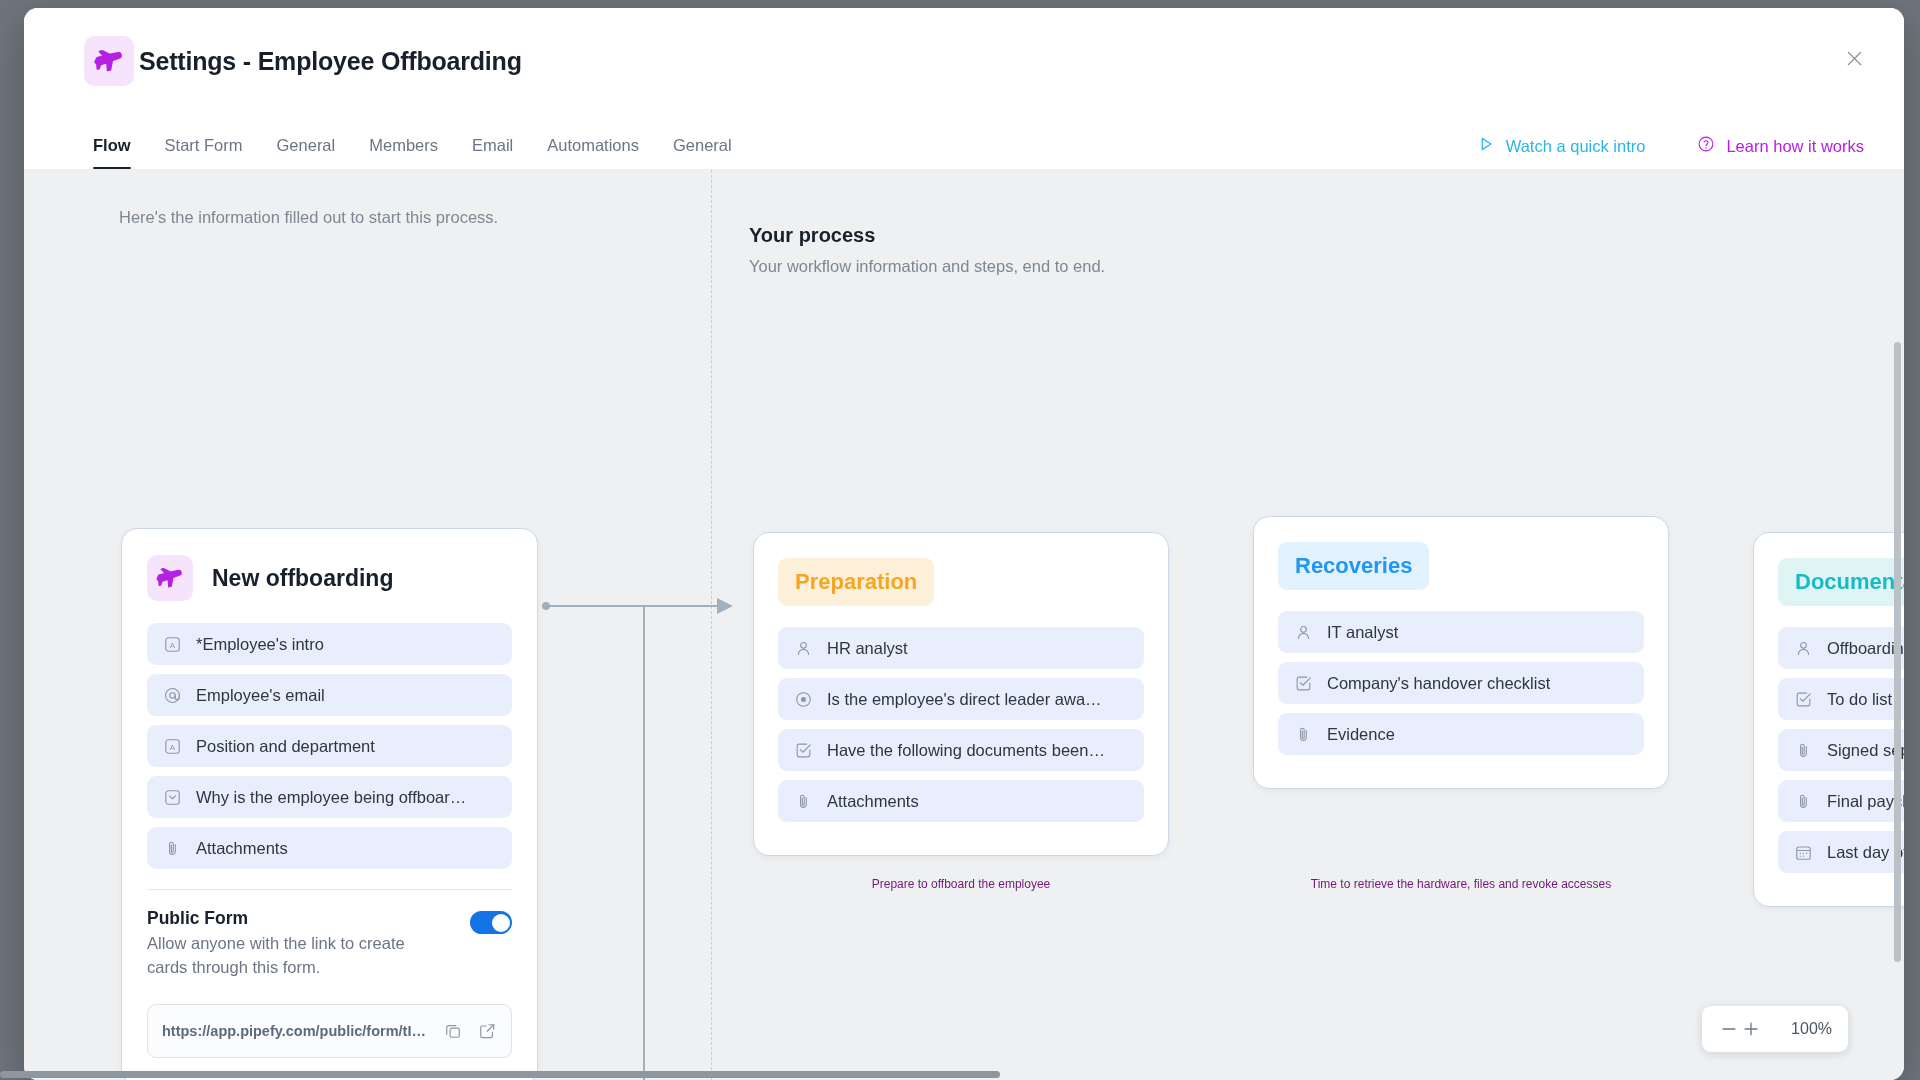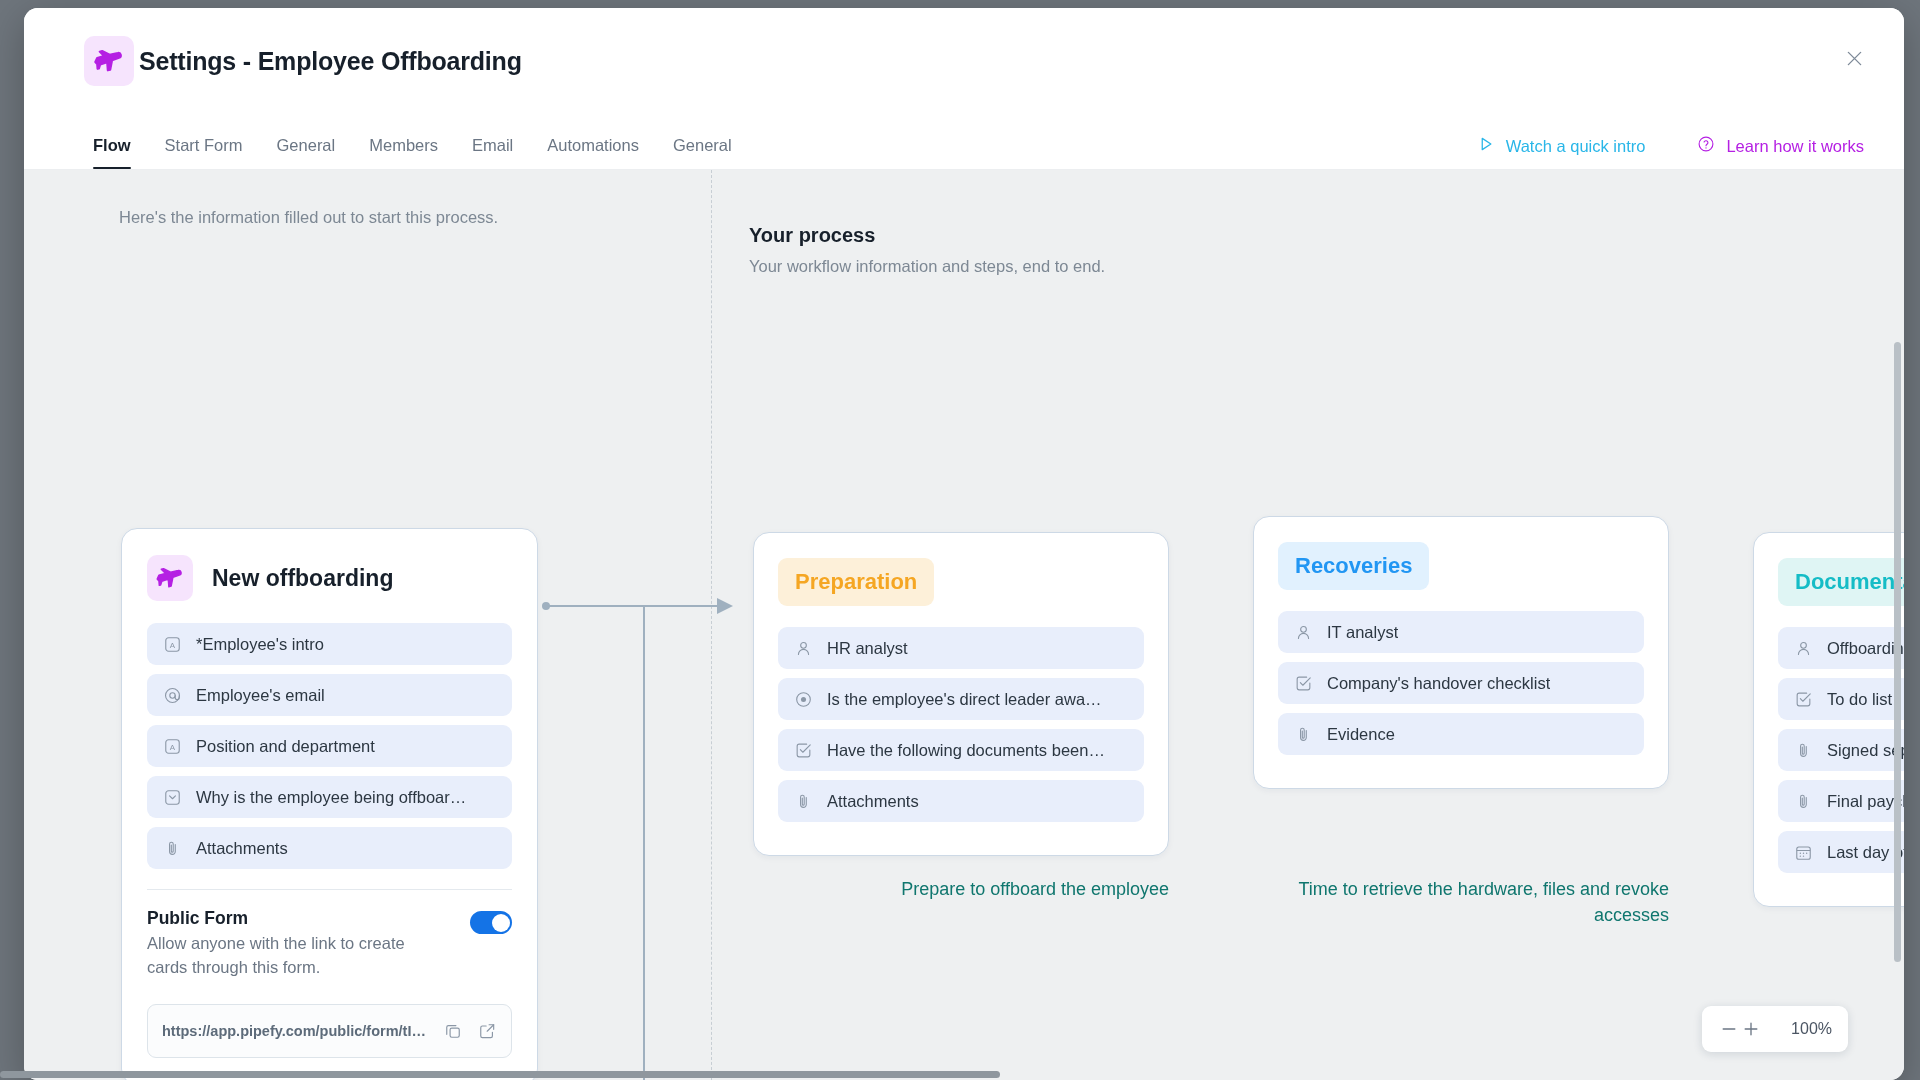--- a/index.html
+++ b/index.html
@@ -258,23 +258,23 @@
     font-weight: bold;
     margin-bottom: 21px;
     white-space: nowrap;
   }
   .chip.prep  { background: #fdf0d9; color: #f5a623; }
   .chip.recov { background: #e1f1fe; color: #2196f3; }
   .chip.docs  { background: #dff5f4; color: #15bcc6; }
 
   .card-caption {
     position: absolute;
-    font-size: 18px;
-    color: #0f766e;
-    text-align: right;
+    font-size: 12px;
+    color: #701a75;
+    text-align: center;
     line-height: 1.45;
   }
   #cap-prep  { left: 729px; top: 706px; width: 416px; }
   #cap-recov { left: 1229px; top: 706px; width: 416px; }
   #cap-docs  { left: 1729px; top: 754px; width: 416px; }
 
   
   .connector { position: absolute; left: 500px; top: 400px; pointer-events: none; }
 
   

